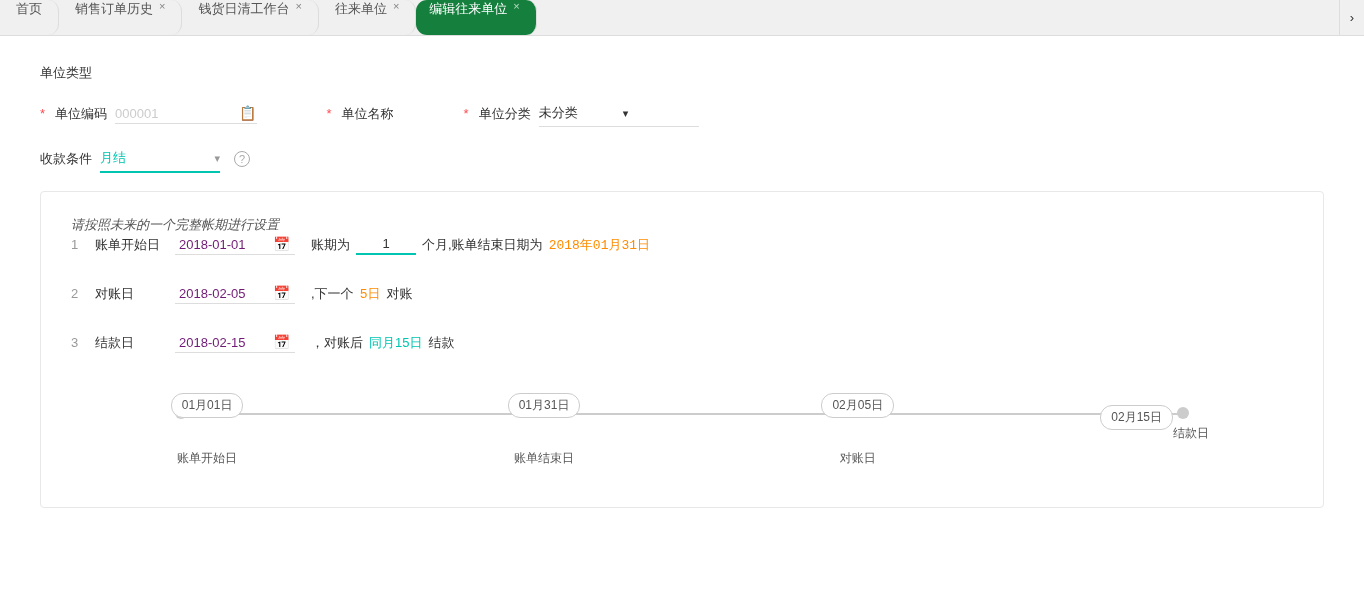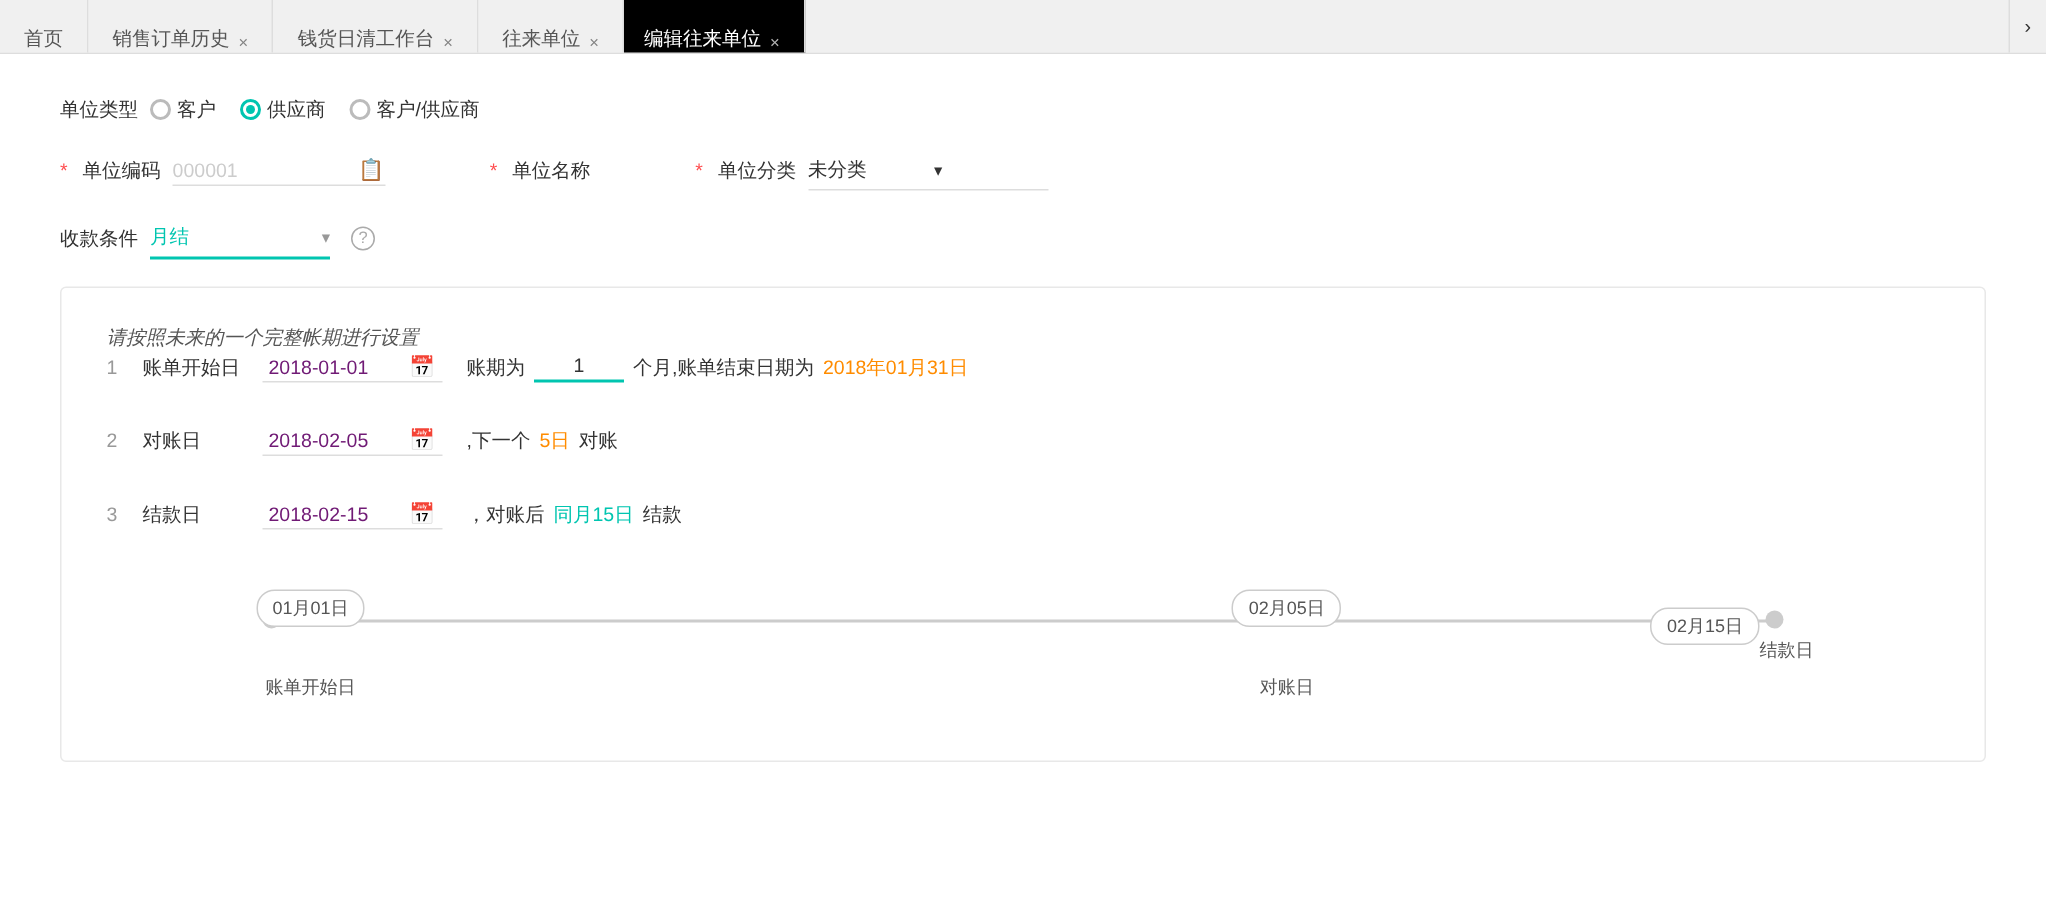--- a/index.html
+++ b/index.html
@@ -8,33 +8,34 @@
     
     .tab-bar {
       display: flex;
       align-items: stretch;
       background: #f0f0f0;
       border-bottom: 1px solid #ddd;
       height: 36px;
     }
     .tab {
       display: flex;
-      align-items: flex-end;
+      align-items: flex-start;
       padding: 0 16px;
       cursor: pointer;
       font-size: 13px;
       color: #555;
       border-right: 1px solid #ddd;
       white-space: nowrap;
       gap: 6px;
       background: #f0f0f0;
+      border-radius: 11px;
     }
     .tab:first-child { border-left: none; }
     .tab.active {
-      background: #000000;
+      background: #15803d;
       color: #fff;
       padding-left: 13px;
     }
     .tab .close-btn {
       font-size: 11px;
       opacity: 0.7;
       cursor: pointer;
     }
     .tab-spacer { flex: 1; background: #f0f0f0; }
     .tab-arrow {
@@ -215,21 +216,21 @@
     }
     .date-input-field input {
       border: none;
       outline: none;
       font-size: 13px;
       color: #701a75;
       width: 90px;
       background: transparent;
     }
     .row-text { color: #333; font-size: 13px; margin: 0 6px; }
-    .highlight-orange { color: #ff8c00; }
+    .highlight-orange { color: #ff8c00; font-family: Liberation Mono, monospace; }
     .highlight-teal { color: #00c5b0; }
 
     .period-input {
       border: none;
       border-bottom: 2px solid #00c5b0;
       outline: none;
       width: 60px;
       text-align: center;
       font-size: 13px;
       color: #333;
@@ -278,34 +279,20 @@
   <div class="tab-arrow">
     <span>›</span>
   </div>
 </div>
 
 <div class="main-content">
 
   <div class="form-row">
     <div class="form-field">
       <label>单位类型</label>
-      <div class="radio-group">
-        <div class="radio-item">
-          <div class="radio-circle"></div>
-          <span>客户</span>
-        </div>
-        <div class="radio-item">
-          <div class="radio-circle checked"></div>
-          <span>供应商</span>
-        </div>
-        <div class="radio-item">
-          <div class="radio-circle"></div>
-          <span>客户/供应商</span>
-        </div>
-      </div>
     </div>
   </div>
 
   <div class="form-row">
 
     <div class="form-field">
       <span class="required-star">*</span>
       <label>单位编码</label>
       <div class="input-with-icon">
         <input type="text" value="000001" style="color: rgb(204, 204, 204);">
@@ -389,20 +376,26 @@
 
         <div style="position:absolute; top:14px; right:74px; width:12px; height:12px; border-radius:50%; background:#ccc;"></div>
 
         <div style="position:absolute; left:6%; top:0; display:flex; flex-direction:column; align-items:center;">
           <div style="border:1px solid #ccc; border-radius:12px; padding:3px 10px; font-size:12px; color:#555; background:#fff; white-space:nowrap;">
             <span>01月01日</span>
           </div>
           <div style="font-size:12px; color:#555; margin-top:32px;">账单开始日</div>
         </div>
 
+        <div style="position:absolute; left:35%; top:0; display:flex; flex-direction:column; align-items:center;">
+          <div style="border:1px solid #ccc; border-radius:12px; padding:3px 10px; font-size:12px; color:#555; background:#fff; white-space:nowrap;">
+            <span>01月31日</span>
+          </div>
+          <div style="font-size:12px; color:#555; margin-top:32px;">账单结束日</div>
+        </div>
 
         <div style="position:absolute; left:62%; top:0; display:flex; flex-direction:column; align-items:center;">
           <div style="border:1px solid #ccc; border-radius:12px; padding:3px 10px; font-size:12px; color:#555; background:#fff; white-space:nowrap;">
             <span>02月05日</span>
           </div>
           <div style="font-size:12px; color:#555; margin-top:32px;">对账日</div>
         </div>
 
         <div style="position:absolute; left:86%; top:0; display:flex; flex-direction:row; align-items:center;">
           <div style="border:1px solid #ccc; border-radius:12px; padding:3px 10px; font-size:12px; color:#555; background:#fff; white-space:nowrap;">

